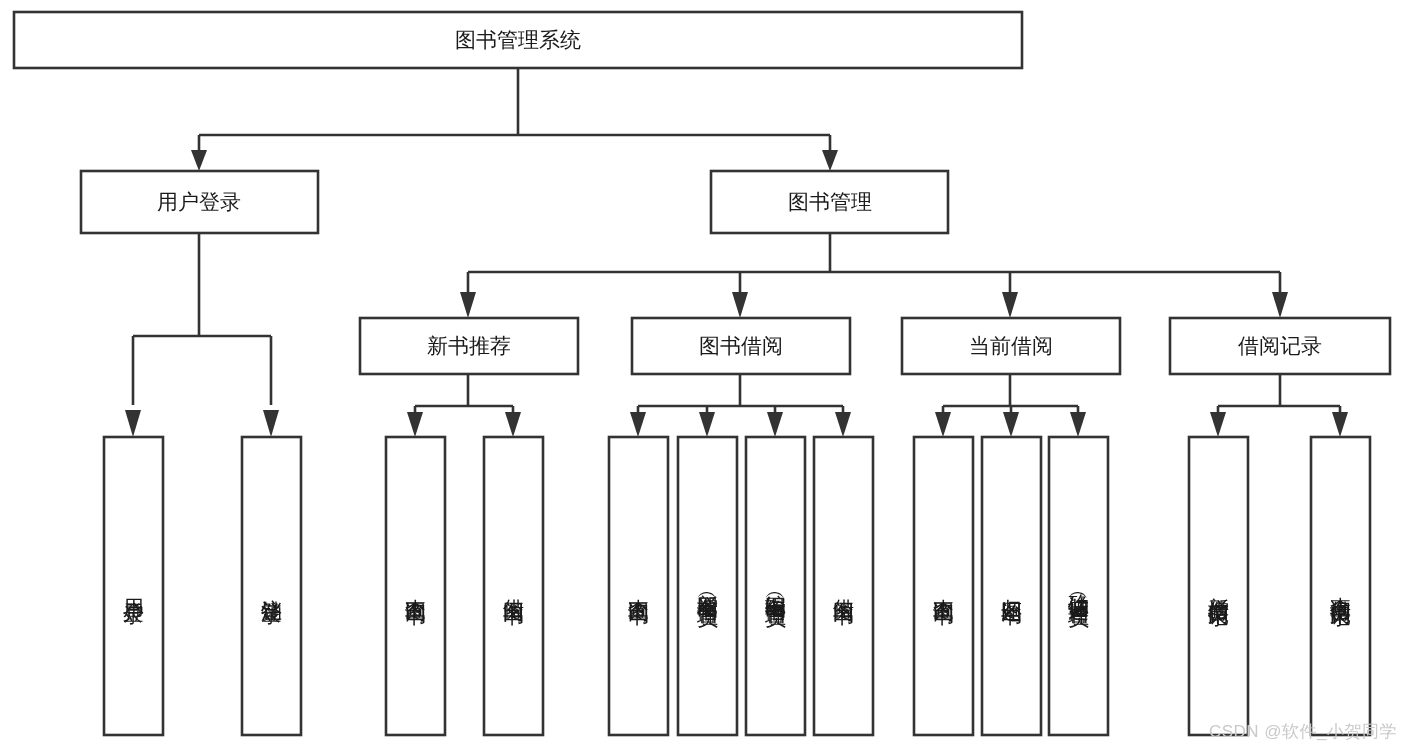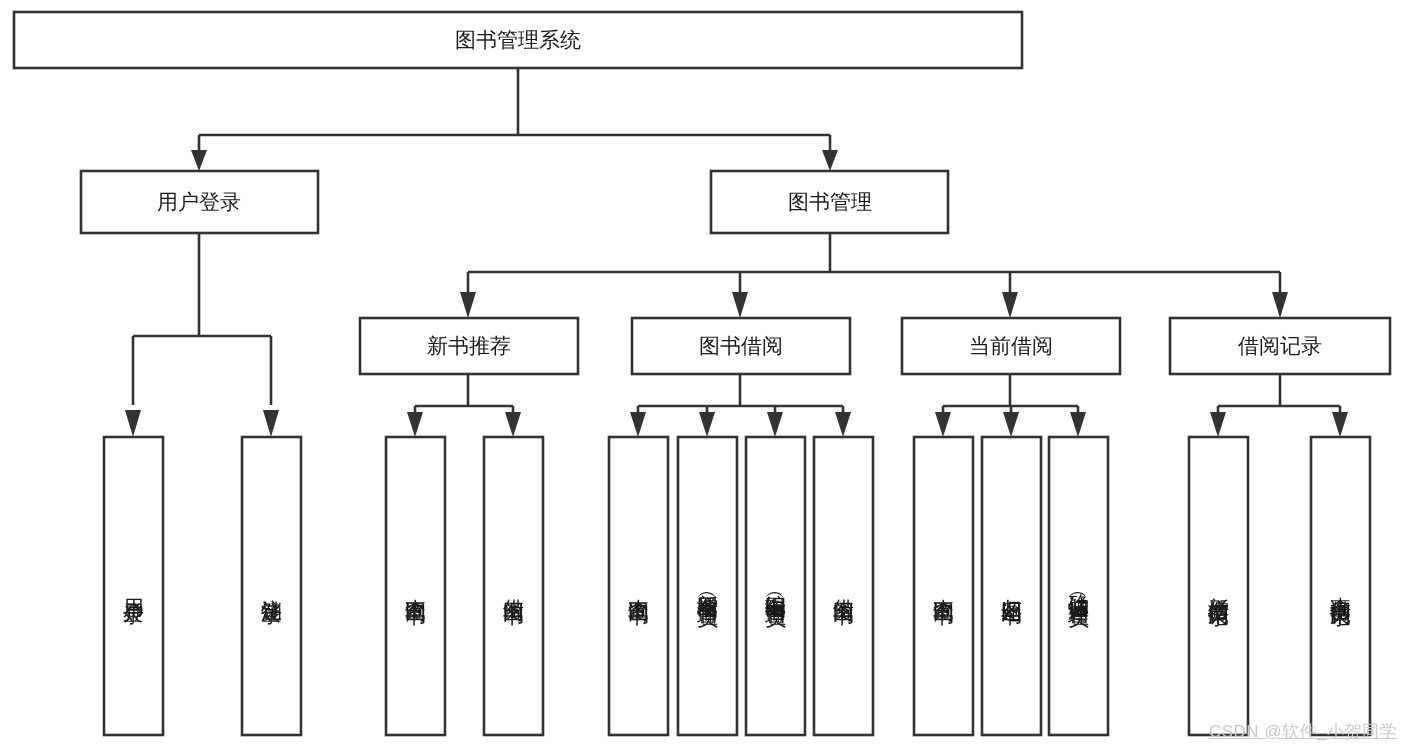--- a/index.html
+++ b/index.html
@@ -67,21 +67,20 @@
   }
   .watermark {
     position: absolute;
     right: 8px;
     bottom: 4px;
     font-family: "Liberation Sans", "DejaVu Sans", sans-serif;
     font-size: 17px;
     color: #c9c9c9;
     letter-spacing: 0.5px;
     white-space: nowrap;
-    text-decoration: underline;
   }
 </style>
 </head>
 <body>
 
 <div id="diagram-root">
 
   <svg class="diagram-canvas" viewBox="0 0 1405 747">
 
     <g>

